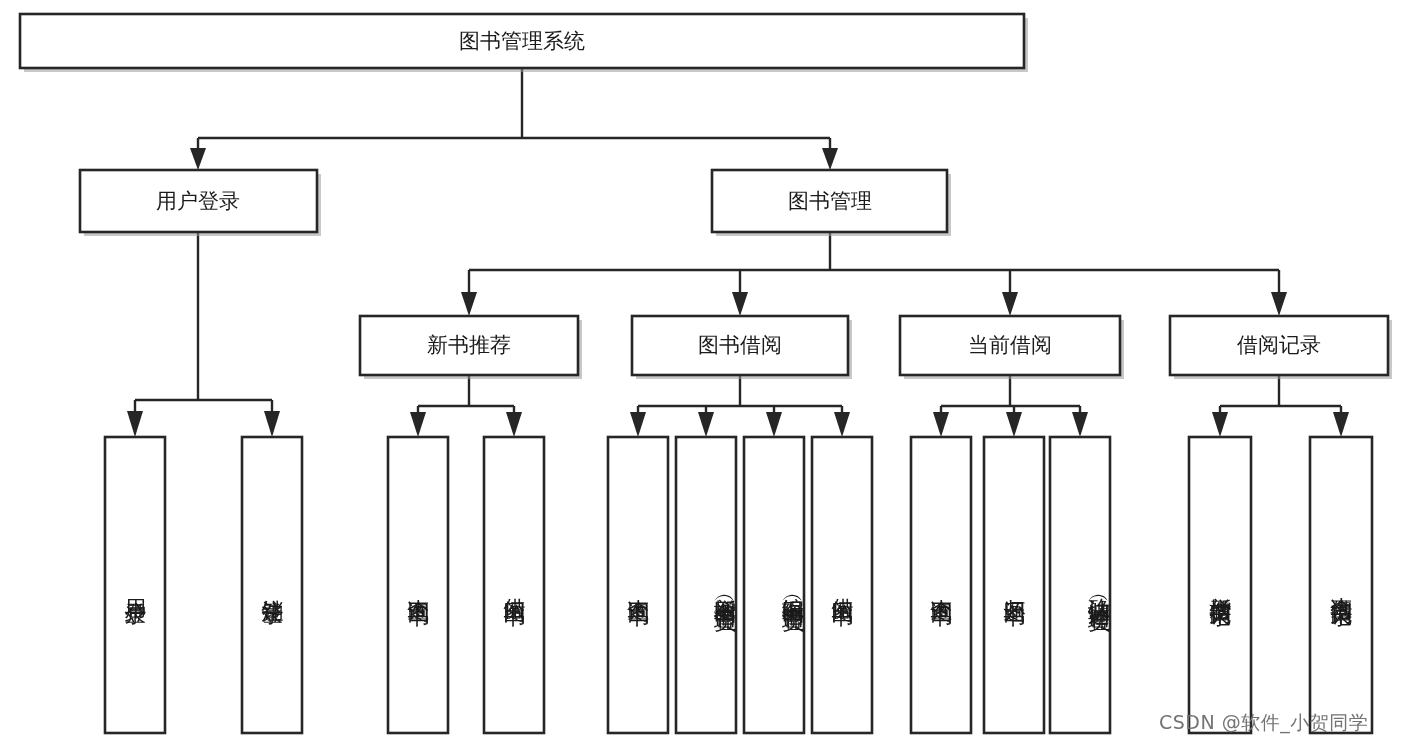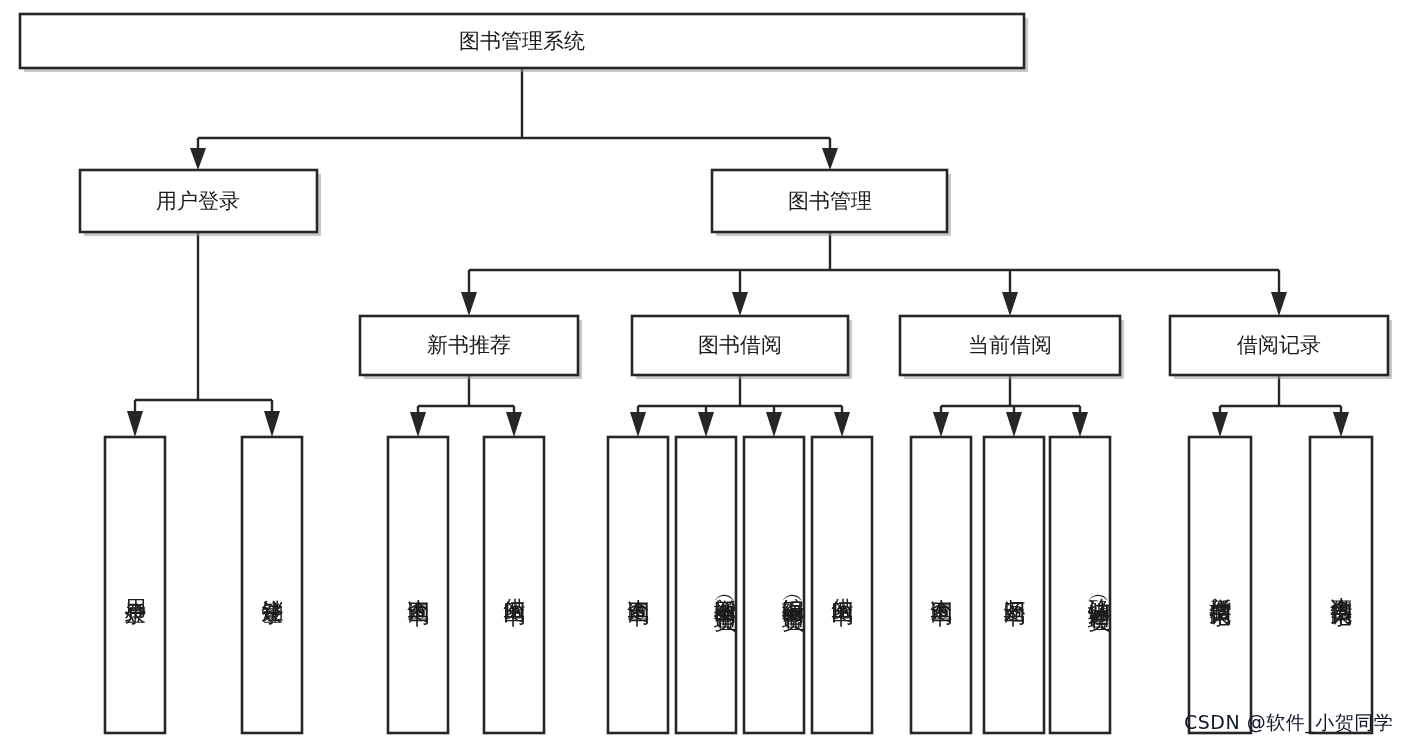--- a/index.html
+++ b/index.html
@@ -69,23 +69,23 @@
     pointer-events: none;
     user-select: none;
   }
   .leaf-label-wrap.center-v {
     align-items: center;
   }
   .watermark {
     position: absolute;
     font-family: "DejaVu Sans", "Liberation Sans", sans-serif;
     font-size: 19px;
-    color: #0f172a;
+    color: #737373;
     white-space: nowrap;
-    left: 1184px;
+    left: 1159px;
     top: 710px;
     letter-spacing: 0.5px;
   }
 </style>
 </head>
 <body>
 
 <div id="diagram-root">
 
   <svg class="diagram-canvas" viewBox="0 0 1405 747" xmlns="http://www.w3.org/2000/svg">

